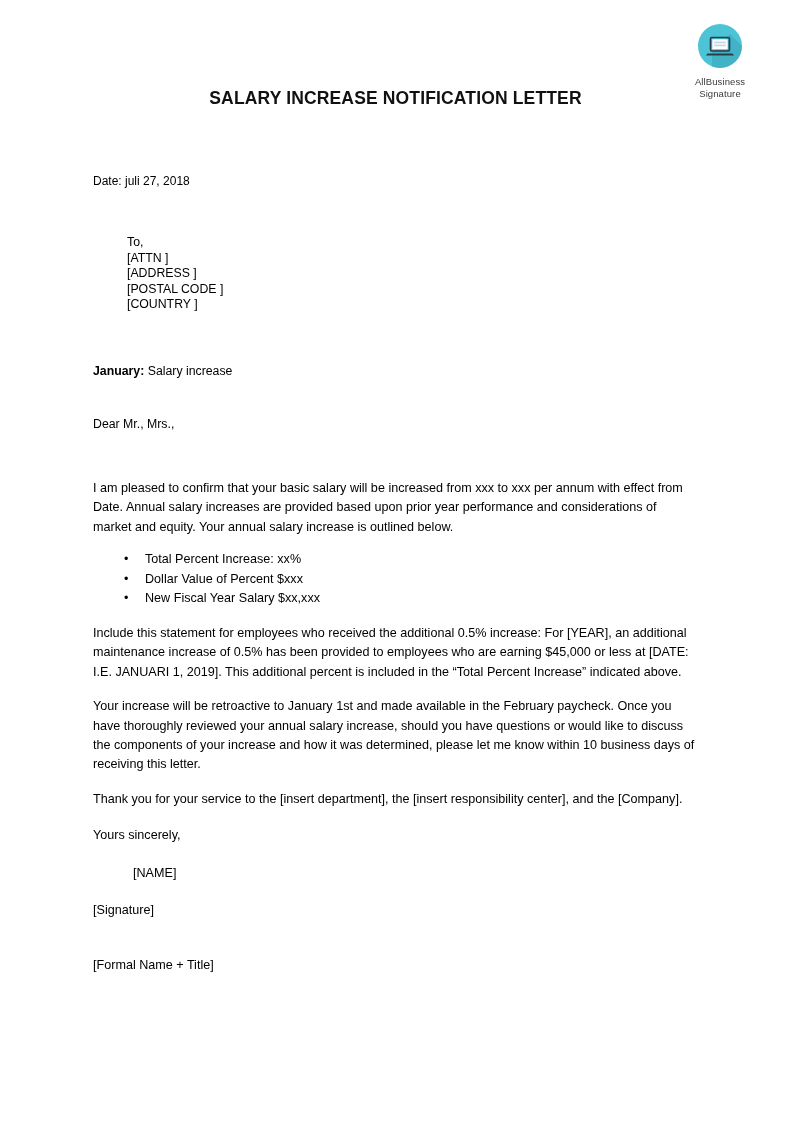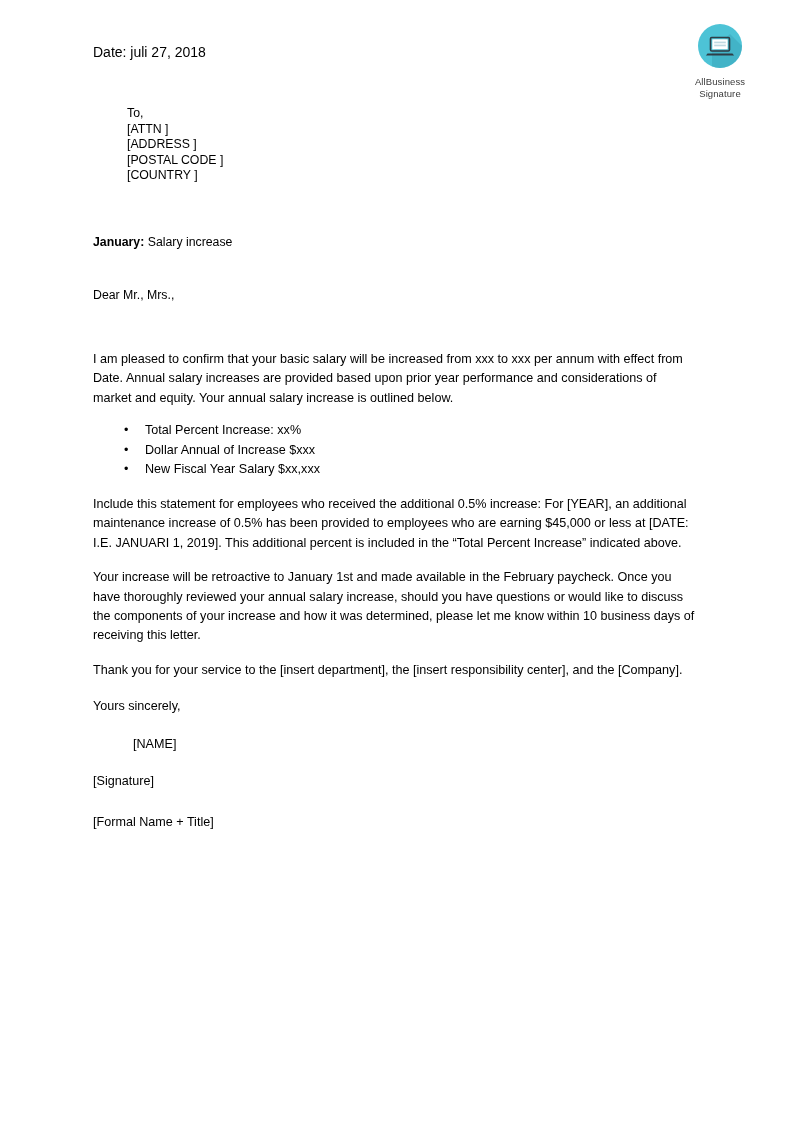--- a/index.html
+++ b/index.html
@@ -51,22 +51,22 @@
   .doc-title {
     margin-top: 88px;
     text-align: center;
     font-size: 17.5px;
     font-weight: bold;
     letter-spacing: 0.15px;
     color: #111111;
   }
 
   .date-line {
-    margin-top: 44px;
-    font-size: 14px;
+    margin-top: 64px;
+    font-size: 12px;
     line-height: 16px;
   }
 
   .address-block {
     margin-top: 46px;
     font-size: 12.3px;
     line-height: 15.6px;
     margin-left: 34px;
   }
   .address-block div { white-space: pre; }
@@ -111,21 +111,21 @@
     line-height: 19.6px;
   }
 
   .sig-line {
     font-size: 12.6px;
     line-height: 19.4px;
   }
   .sig-gap-1 { margin-top: 17px; }
   .sig-gap-2 { margin-top: 18px; margin-left: 40px; }
   .sig-gap-3 { margin-top: 18px; }
-  .sig-gap-4 { margin-top: 22px; }
+  .sig-gap-4 { margin-top: 36px; }
 </style>
 </head>
 <body>
 
 <div class="logo-block">
   <div class="logo-mark">
     <svg width="48" height="48" viewBox="0 0 48 48" aria-hidden="true">
       <defs>
         <clipPath id="circ">
             <circle cx="24" cy="24" r="22"></circle>
@@ -143,20 +143,21 @@
     </svg>
   </div>
   <div class="logo-text">
     <div>AllBusiness</div>
     <div>Signature</div>
   </div>
 </div>
 
 <div class="doc">
 
+  <div class="doc-title">SALARY INCREASE NOTIFICATION LETTER</div>
 
   <div class="date-line">Date: juli 27, 2018</div>
 
   <div class="address-block">
     <div>To,</div>
     <div>[ATTN ]</div>
     <div>[ADDRESS ]</div>
     <div>[POSTAL CODE ]</div>
     <div>[COUNTRY ]</div>
   </div>
@@ -170,21 +171,21 @@
 
   <div class="para para-first">I am pleased to confirm that your basic salary will be increased from xxx to xxx per annum with effect from Date.  Annual salary increases are provided based upon prior year performance and considerations of market and equity. Your annual salary increase is outlined below.</div>
 
   <ul class="bullets">
     <li>
       <span class="bullet-dot">•</span>
       <span>Total Percent Increase: xx%</span>
     </li>
     <li>
       <span class="bullet-dot">•</span>
-      <span>Dollar Annual of Increase $xxx</span>
+      <span>Dollar Value of Percent $xxx</span>
     </li>
     <li>
       <span class="bullet-dot">•</span>
       <span>New Fiscal Year Salary $xx,xxx</span>
     </li>
   </ul>
 
   <div class="para para-gap">Include this statement for employees who received the additional 0.5% increase: For [YEAR], an additional maintenance increase of 0.5% has been provided to employees who are earning $45,000 or less at [DATE: I.E. JANUARI 1, 2019]. This additional percent is included in the “Total Percent Increase” indicated above.</div>
 
   <div class="para para-gap">Your increase will be retroactive to January 1st and made available in the February paycheck.  Once you have thoroughly reviewed your annual salary increase, should you have questions or would like to discuss the components of your increase and how it was determined, please let me know within 10 business days of receiving this letter.</div>

